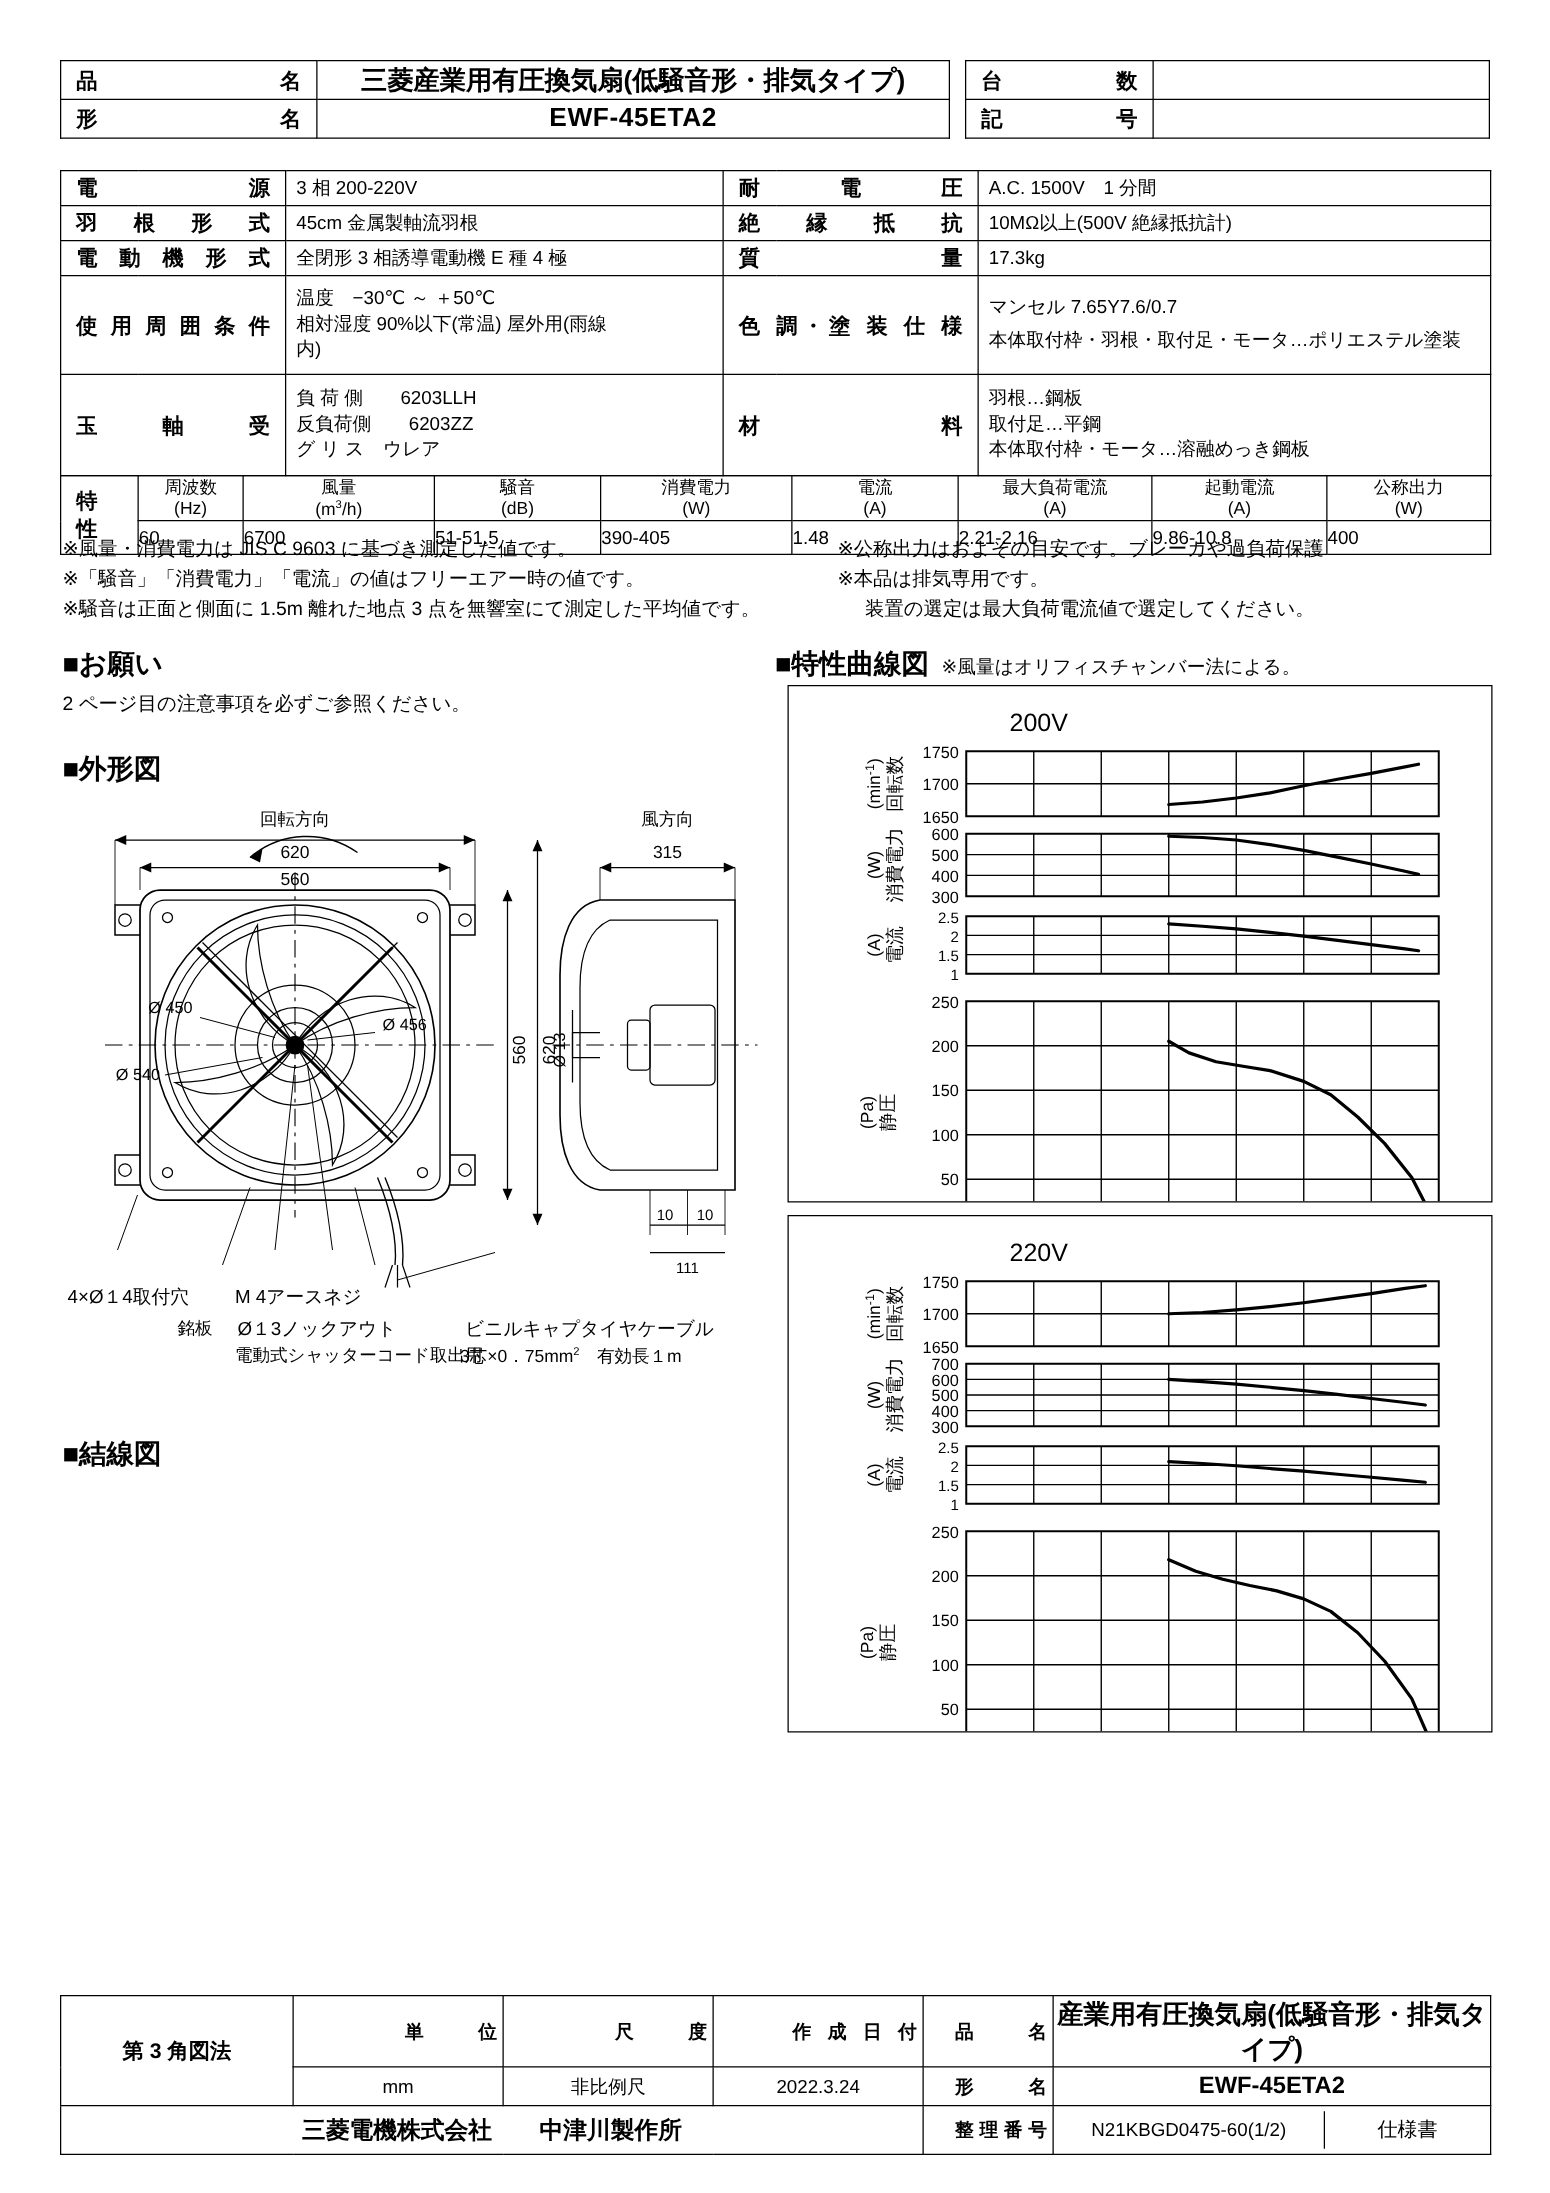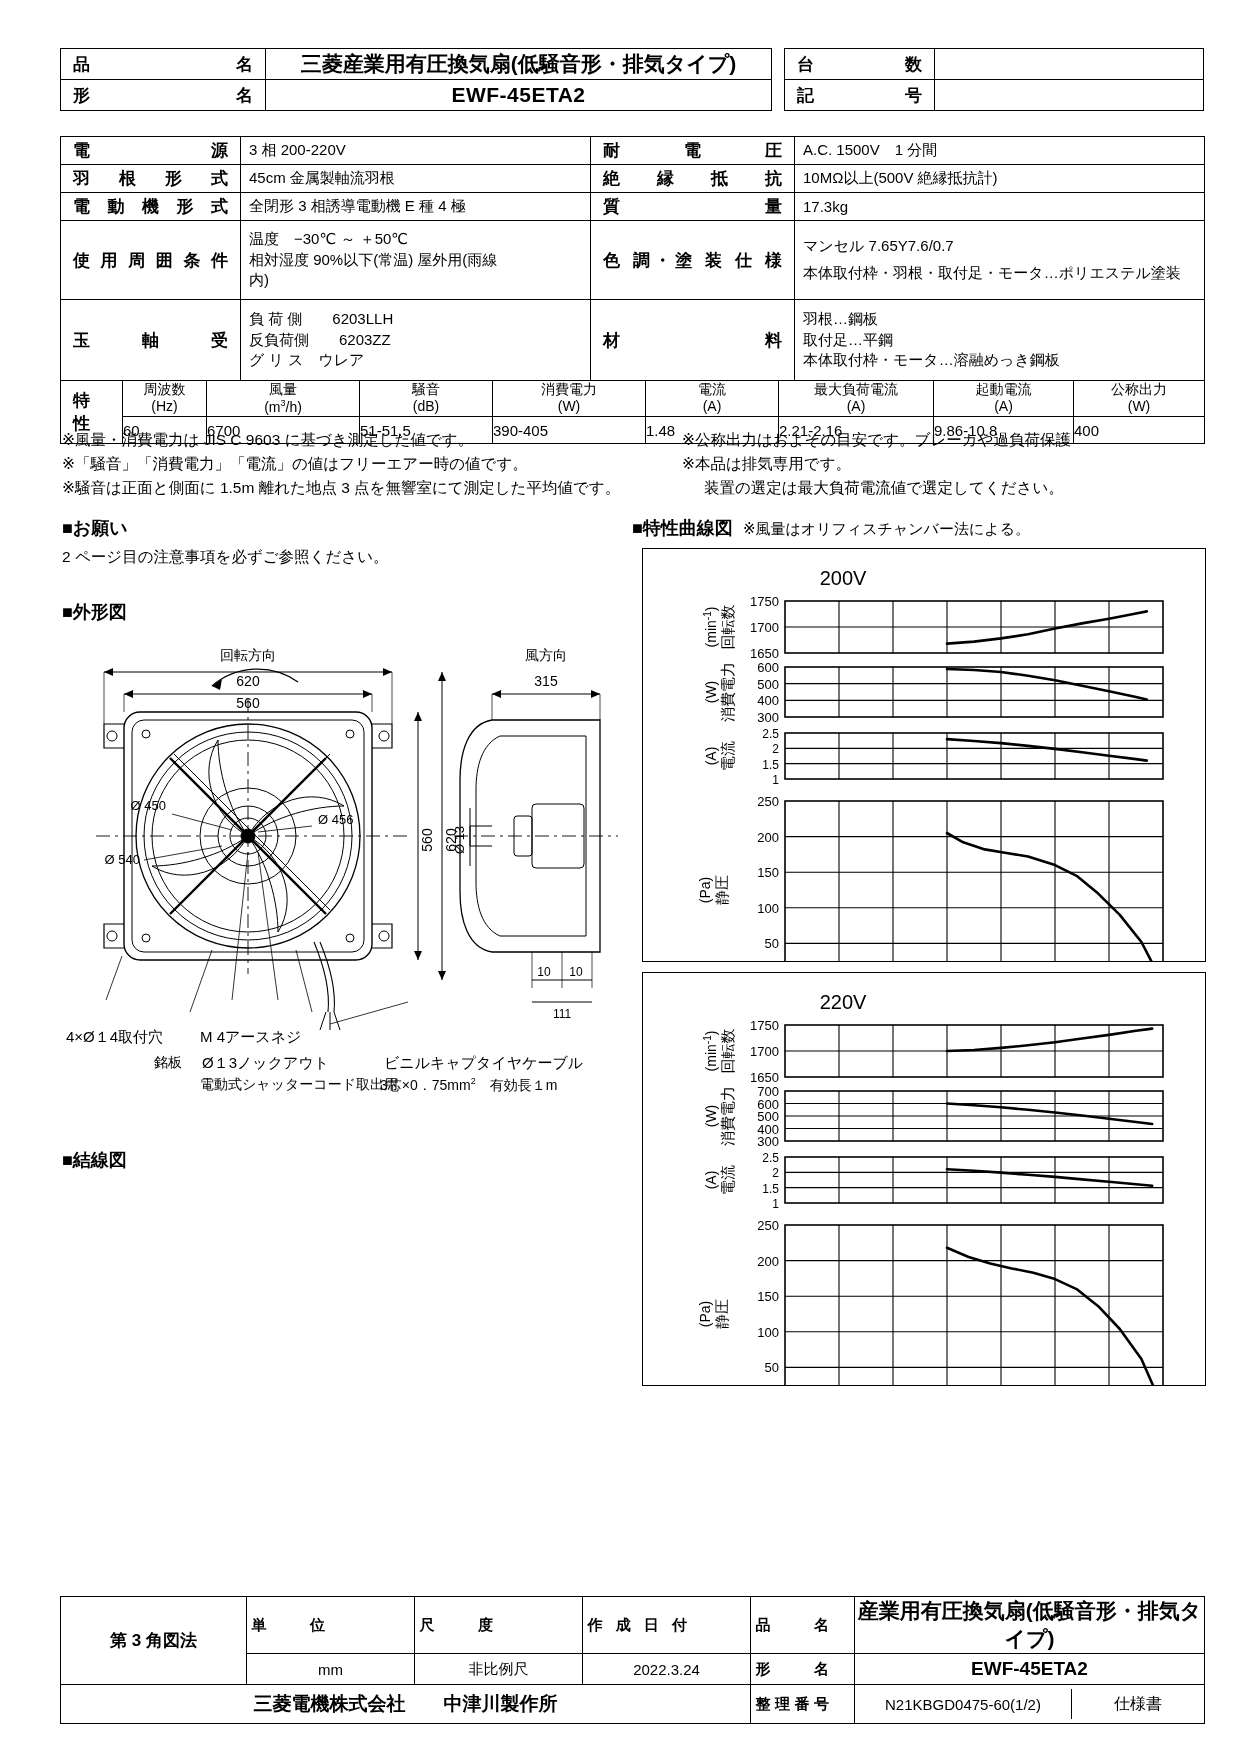--- a/index.html
+++ b/index.html
@@ -3,21 +3,21 @@
 <meta charset="utf-8">
 <style>
   html,body{margin:0;padding:0;background:#fff;}
   body{
     width:1240px;height:1754px;
     font-family:"Liberation Sans","DejaVu Sans",sans-serif;
     color:#000;
     position:relative;
     overflow:hidden;
   }
-  .page{position:absolute;left:12px;top:0;width:1124px;height:1754px;}
+  .page{position:absolute;left:0;top:0;width:1124px;height:1754px;}
 
   
   table{border-collapse:collapse;table-layout:fixed;}
   .bt td,.bt th{border:1.5px solid #000;padding:0;vertical-align:middle;}
   .lbl-sp{text-align:justify;text-align-last:justify;font-weight:bold;font-size:17px;padding:0 12px !important;}
   .val{font-size:15px;padding-left:8px !important;text-align:left;}
   .ctr{text-align:center;}
 
   
   #hdr{position:absolute;left:48px;top:48px;width:1144px;}
@@ -40,21 +40,21 @@
   .chv{text-align:left;font-size:15px;}
   sup{font-size:9px;vertical-align:super;}
 
   
   #notes{position:absolute;left:50px;top:428px;width:1150px;font-size:15.5px;line-height:1.55;}
   #notes .col-l{position:absolute;left:0;top:0;width:600px;}
   #notes .col-r{position:absolute;left:620px;top:0;width:520px;}
   #notes .ind{padding-left:22px;}
 
   
-  .sec{font-weight:bold;font-size:18px;}
+  .sec{font-weight:bold;font-size:22px;}
   #onegai{position:absolute;left:50px;top:516px;}
   #onegai .sub{font-weight:normal;font-size:15.5px;margin-top:7px;}
   #gaikei{position:absolute;left:50px;top:588px;margin-top:12px;}
   #kessen{position:absolute;left:50px;top:1148px;}
   #curveHd{position:absolute;left:620px;top:516px;}
   #curveHd .note{font-weight:normal;font-size:15px;margin-left:10px;}
 
   
   #outline{position:absolute;left:50px;top:620px;width:560px;height:640px;}
   #wiring{position:absolute;left:50px;top:1180px;width:560px;height:220px;}
@@ -65,21 +65,21 @@
   .chartbox{position:absolute;border:1.5px solid #000;background:#fff;}
   #chart200{left:630px;top:548px;width:562px;height:412px;}
   #chart220{left:630px;top:972px;width:562px;height:412px;}
 
   
   #footer{position:absolute;left:48px;top:1596px;width:1144px;}
   #footer table{width:100%;}
   #footer td{height:30px;font-size:15px;}
   #footer .big{font-weight:bold;font-size:19px;text-align:center;}
   #footer .mid{font-weight:bold;font-size:17px;text-align:center;}
-  .lblsm{text-align:left;font-weight:bold;font-size:16px;letter-spacing:.3em;text-indent:.3em;}
+  .lblsm{text-align:right;font-weight:bold;font-size:16px;letter-spacing:.3em;text-indent:.3em;}
 </style>
 </head>
 <body>
 
 <div class="page">
 
   <div id="hdr">
     <div class="flexrow">
       <div class="t1">
         <table class="bt">

